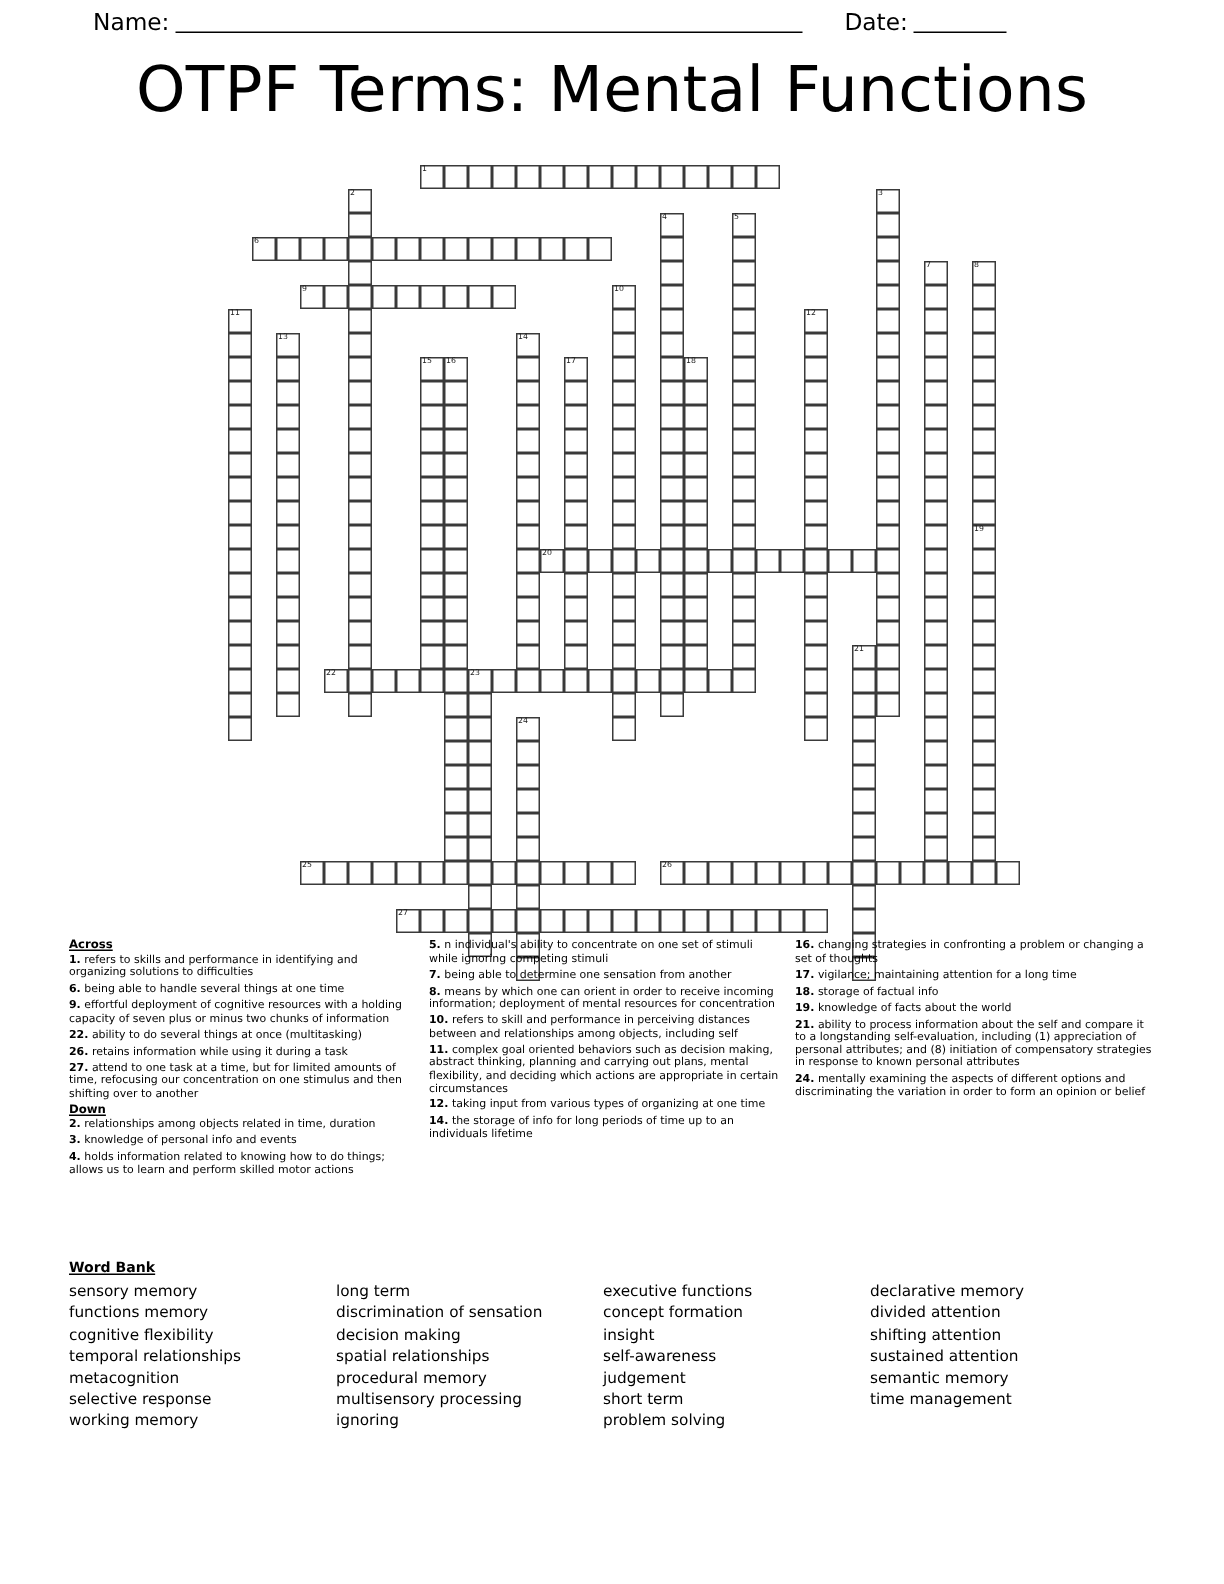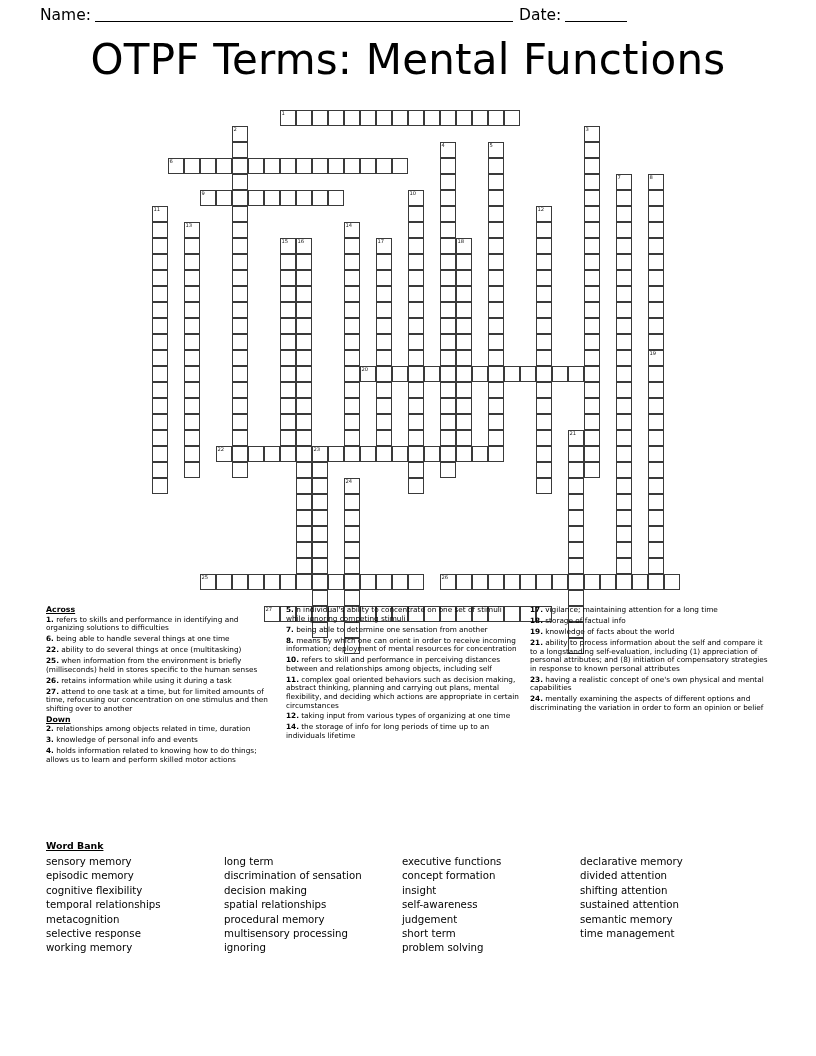--- a/index.html
+++ b/index.html
@@ -12,21 +12,21 @@
     position:relative;
     overflow:hidden;
   }
   .page{position:relative;width:816px;height:1056px;}
 
   
   .nameline{
     position:absolute;left:40px;top:0px;width:740px;height:30px;
     display:flex;align-items:center;font-size:15.5px;
   }
-  .nl-label{white-space:nowrap;}
+  .nl-label{white-space:nowrap;margin-left:22px;}
   .nl-rule{
     flex:0 0 auto;border-bottom:1px solid #000;height:13px;margin:0 6px 0 4px;
   }
   .rule-long{width:418px;}
   .rule-short{width:62px;}
 
   .title{
     position:absolute;left:0;top:36px;width:816px;
     text-align:center;font-size:42px;letter-spacing:.2px;
     font-weight:400;line-height:1.15;
@@ -47,21 +47,21 @@
     position:absolute;
     font-size:5.2px;line-height:5.2px;
     font-family:"DejaVu Sans","Liberation Sans",sans-serif;
     color:#222;
     z-index:5;
     pointer-events:none;
   }
 
   
   .clues{
-    position:absolute;left:46px;top:606px;width:724px;height:204px;
+    position:absolute;left:46px;top:626px;width:724px;height:204px;
   }
   .col{position:absolute;top:0;font-size:7.3px;line-height:8.6px;}
   .col-a{left:0px;width:232px;}
   .col-b{left:240px;width:236px;}
   .col-c{left:484px;width:240px;}
   .sechead{
     font-weight:bold;text-decoration:underline;font-size:7.8px;
     margin:0 0 1px 0;display:block;
   }
   .clue{margin:0 0 2.4px 0;display:block;text-align:left;}
@@ -539,22 +539,22 @@
       <div class="cnum" style="left: 345.4px; top: 479.2px;">24</div>
     </div>
 
   <div class="clues">
 
     <div class="col col-a">
       <span class="sechead">Across</span>
       <div id="across-list">
           <div class="clue"><b>1.</b><span> refers to skills and performance in identifying and organizing solutions to difficulties</span></div>
           <div class="clue"><b>6.</b><span> being able to handle several things at one time</span></div>
+          <div class="clue"><b>9.</b><span> effortful deployment of cognitive resources with a holding capacity of seven plus or minus two chunks of information</span></div>
           <div class="clue"><b>22.</b><span> ability to do several things at once (multitasking)</span></div>
-          <div class="clue"><b>25.</b><span> when information from the environment is briefly (milliseconds) held in stores specific to the human senses</span></div>
           <div class="clue"><b>26.</b><span> retains information while using it during a task</span></div>
           <div class="clue"><b>27.</b><span> attend to one task at a time, but for limited amounts of time, refocusing our concentration on one stimulus and then shifting over to another</span></div>
         </div>
       <span class="sechead">Down</span>
       <div id="down-list-1">
           <div class="clue"><b>2.</b><span> relationships among objects related in time, duration</span></div>
           <div class="clue"><b>3.</b><span> knowledge of personal info and events</span></div>
           <div class="clue"><b>4.</b><span> holds information related to knowing how to do things; allows us to learn and perform skilled motor actions</span></div>
         </div>
     </div>
@@ -566,39 +566,39 @@
           <div class="clue"><b>8.</b><span> means by which one can orient in order to receive incoming information; deployment of mental resources for concentration</span></div>
           <div class="clue"><b>10.</b><span> refers to skill and performance in perceiving distances between and relationships among objects, including self</span></div>
           <div class="clue"><b>11.</b><span> complex goal oriented behaviors such as decision making, abstract thinking, planning and carrying out plans, mental flexibility, and deciding which actions are appropriate in certain circumstances</span></div>
           <div class="clue"><b>12.</b><span> taking input from various types of organizing at one time</span></div>
           <div class="clue"><b>14.</b><span> the storage of info for long periods of time up to an individuals lifetime</span></div>
         </div>
     </div>
 
     <div class="col col-c">
       <div id="down-list-3">
+          <div class="clue"><b>16.</b><span> changing strategies in confronting a problem or changing a set of thoughts</span></div>
           <div class="clue"><b>17.</b><span> vigilance; maintaining attention for a long time</span></div>
           <div class="clue"><b>18.</b><span> storage of factual info</span></div>
           <div class="clue"><b>19.</b><span> knowledge of facts about the world</span></div>
           <div class="clue"><b>21.</b><span> ability to process information about the self and compare it to a longstanding self-evaluation, including (1) appreciation of personal attributes; and (8) initiation of compensatory strategies in response to known personal attributes</span></div>
-          <div class="clue"><b>23.</b><span> having a realistic concept of one's own physical and mental capabilities</span></div>
           <div class="clue"><b>24.</b><span> mentally examining the aspects of different options and discriminating the variation in order to form an opinion or belief</span></div>
         </div>
     </div>
 
   </div>
 
   <div class="wbwrap">
     <span class="wbtitle">Word Bank</span>
     <div class="wbgrid" id="wordbank-grid">
         <div class="wbitem">sensory memory</div>
         <div class="wbitem">long term</div>
         <div class="wbitem">executive functions</div>
         <div class="wbitem">declarative memory</div>
-        <div class="wbitem">episodic memory</div>
+        <div class="wbitem">functions memory</div>
         <div class="wbitem">discrimination of sensation</div>
         <div class="wbitem">concept formation</div>
         <div class="wbitem">divided attention</div>
         <div class="wbitem">cognitive flexibility</div>
         <div class="wbitem">decision making</div>
         <div class="wbitem">insight</div>
         <div class="wbitem">shifting attention</div>
         <div class="wbitem">temporal relationships</div>
         <div class="wbitem">spatial relationships</div>
         <div class="wbitem">self-awareness</div>

